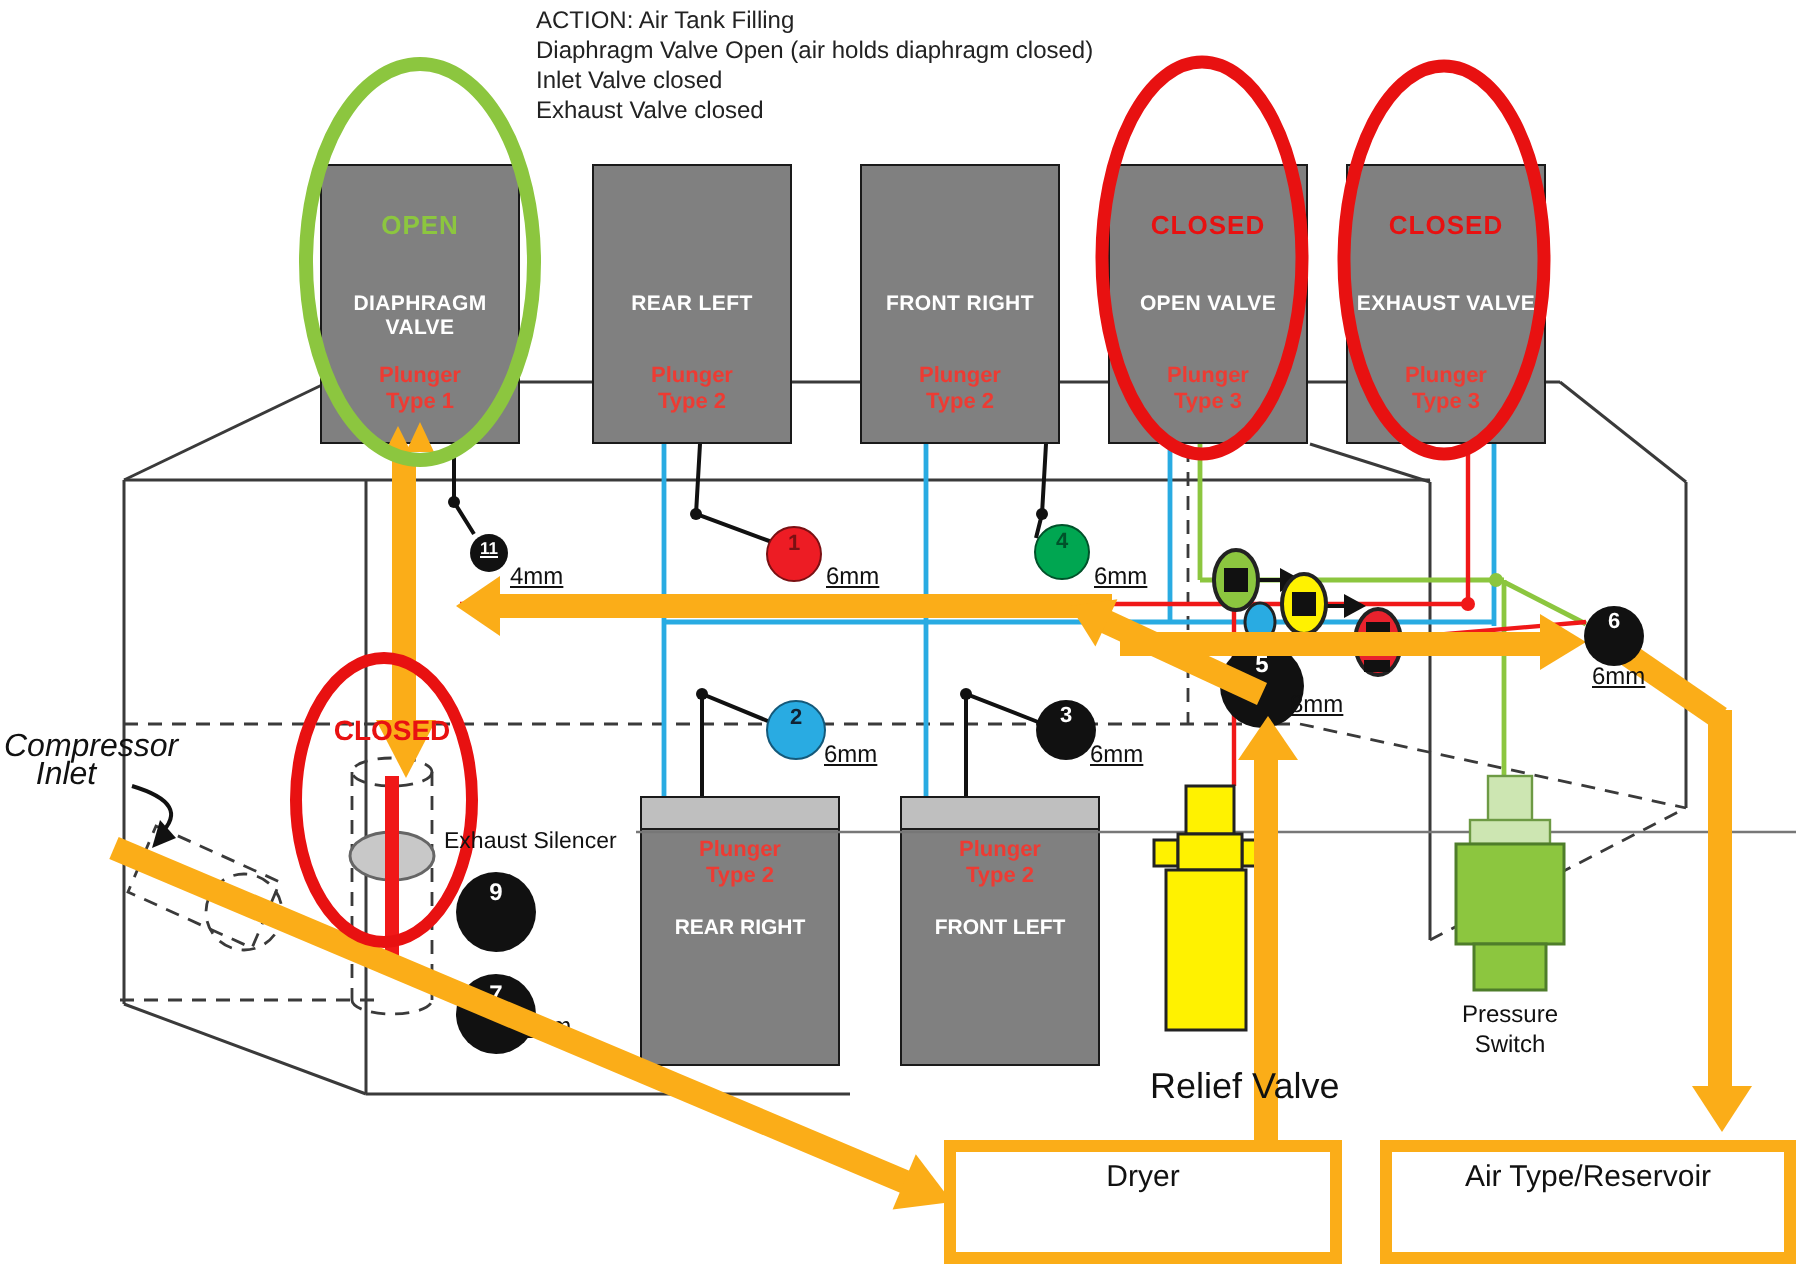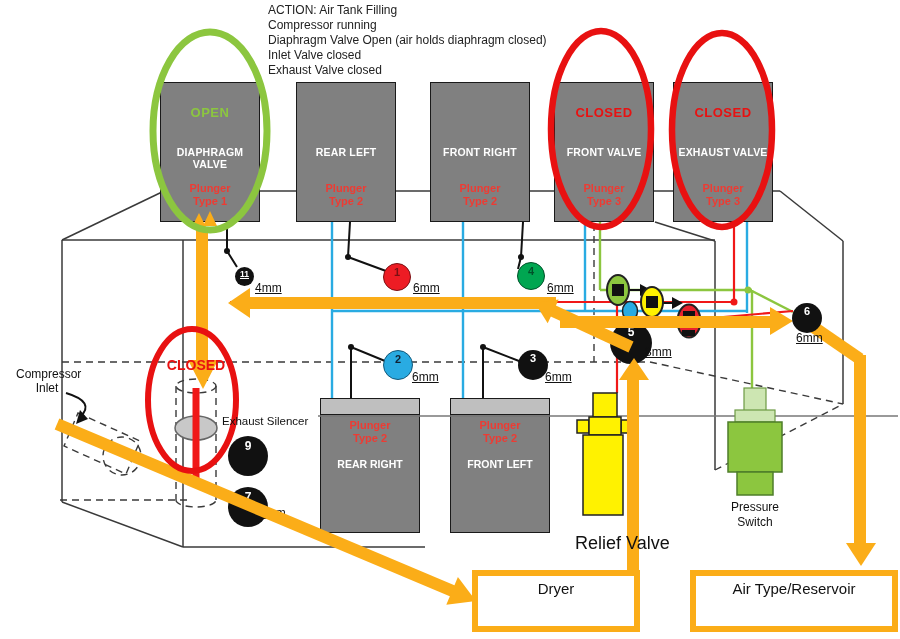--- a/index.html
+++ b/index.html
@@ -77,21 +77,21 @@
     <div class="pl1">Plunger</div>
     <div class="pl2">Type 2</div>
   </div>
   <div class="vbox" style="left:430px;top:82px;height:140px;">
     <div class="vname">FRONT RIGHT</div>
     <div class="pl1">Plunger</div>
     <div class="pl2">Type 2</div>
   </div>
   <div class="vbox" style="left:554px;top:82px;height:140px;">
     <div class="status" style="color:#E81111;">CLOSED</div>
-    <div class="vname">FRONT VALVE</div>
+    <div class="vname">OPEN VALVE</div>
     <div class="pl1">Plunger</div>
     <div class="pl2">Type 3</div>
   </div>
   <div class="vbox" style="left:673px;top:82px;height:140px;">
     <div class="status" style="color:#E81111;">CLOSED</div>
     <div class="vname">EXHAUST VALVE</div>
     <div class="pl1">Plunger</div>
     <div class="pl2">Type 3</div>
   </div>
 
@@ -249,42 +249,41 @@
     <ellipse cx="210" cy="131" rx="57" ry="99" fill="none" stroke="#8CC63F" stroke-width="7"></ellipse>
     <ellipse cx="601" cy="129" rx="50" ry="98" fill="none" stroke="#E81111" stroke-width="6.5"></ellipse>
     <ellipse cx="722" cy="130" rx="50" ry="97" fill="none" stroke="#E81111" stroke-width="6.5"></ellipse>
     <ellipse cx="192" cy="400" rx="44" ry="71" fill="none" stroke="#E81111" stroke-width="6"></ellipse>
     <path d="M66 393 Q96 402 80 417" fill="none" stroke="#111" stroke-width="2"></path>
     <polygon points="76,424 88,419 80,410" fill="#111"></polygon>
   </svg>
 
   <div class="notes">
     <div>ACTION: Air Tank Filling</div>
-    <div>Compressor running</div>
     <div>Diaphragm Valve Open (air holds diaphragm closed)</div>
     <div>Inlet Valve closed</div>
     <div>Exhaust Valve closed</div>
   </div>
 
-  <div class="lab" style="left:16px;top:367px;width:62px;text-align:center;font-size:12px;line-height:14px;">
+  <div class="lab" style="left:2px;top:367px;width:62px;text-align:center;font-size:16px;line-height:14px;font-style:italic;">
     <div>Compressor</div>
     <div>Inlet</div>
   </div>
 
   <div class="lab" style="left:160px;top:357px;width:72px;text-align:center;font-size:14px;font-weight:bold;color:#E81111;">CLOSED</div>
 
   <div class="lab" style="left:222px;top:415px;font-size:11.5px;">Exhaust Silencer</div>
 
   <div class="lab" style="left:575px;top:515px;font-size:18px;margin-top:18px;">Relief Valve</div>
 
   <div class="lab" style="left:727px;top:500px;width:56px;text-align:center;font-size:12px;line-height:15px;">
     <div>Pressure</div>
     <div>Switch</div>
   </div>
 
-  <div class="flowbox" style="left:472px;top:570px;width:168px;">
+  <div class="flowbox" style="left:472px;top:570px;width:199px;">
     <div class="t">Dryer</div>
   </div>
   <div class="flowbox" style="left:690px;top:570px;width:208px;">
     <div class="t">Air Type/Reservoir</div>
   </div>
 
 </div>
 
 </body></html>

